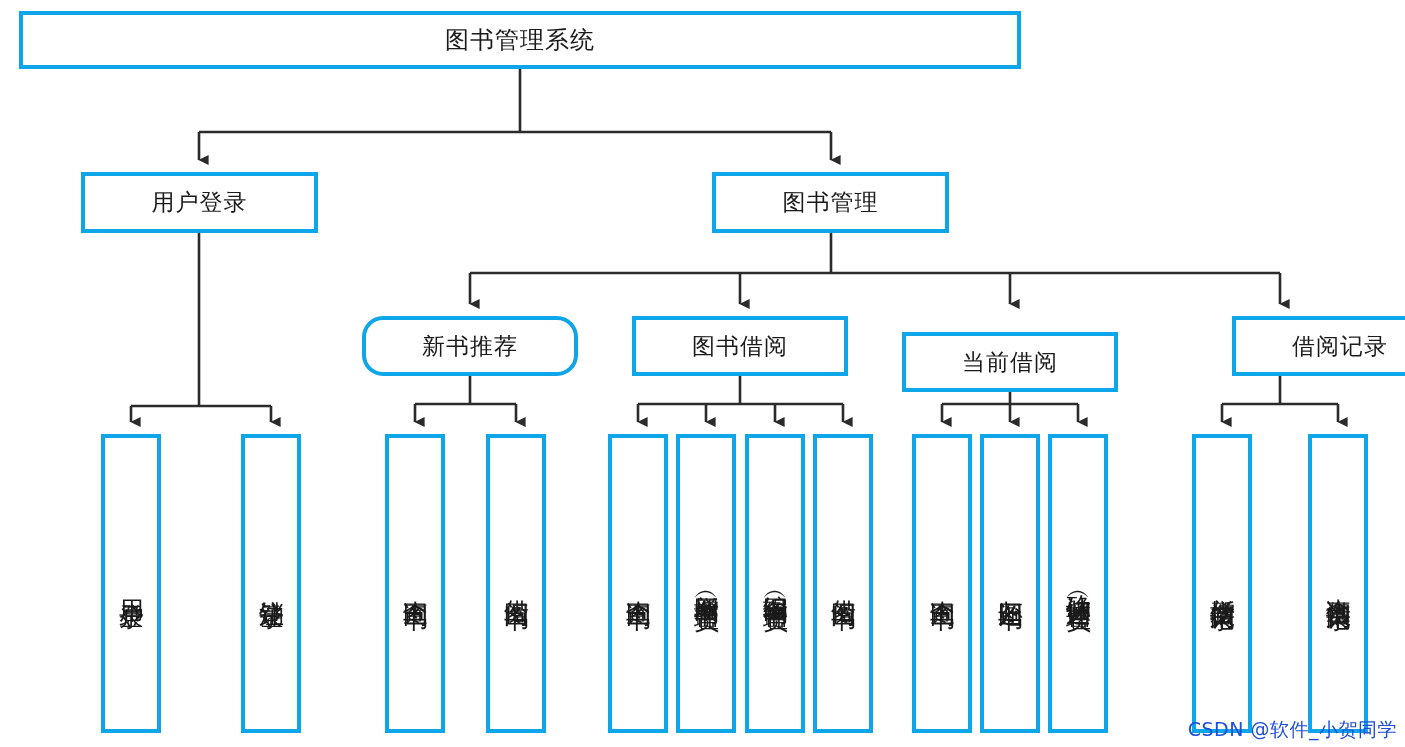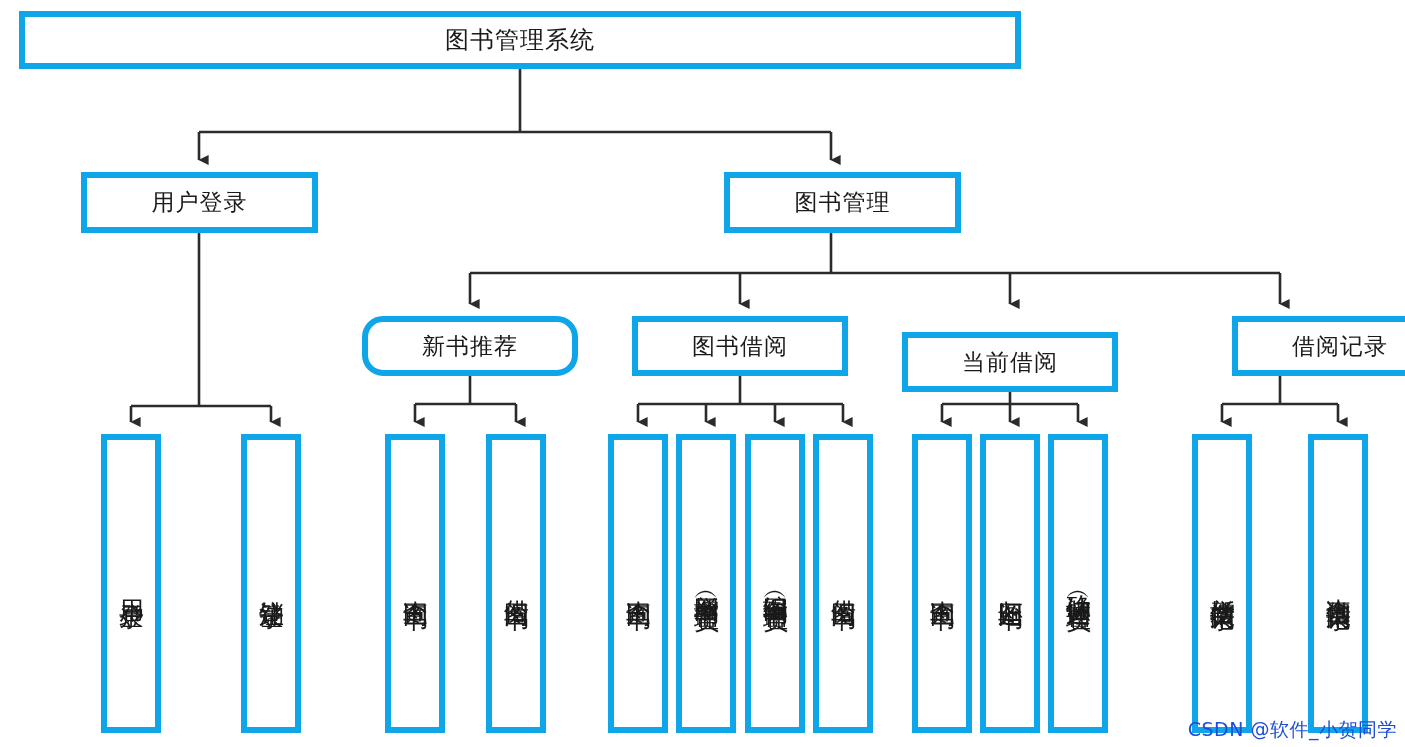--- a/index.html
+++ b/index.html
@@ -19,21 +19,21 @@
   }
   svg.lines {
     position: absolute;
     left: 0; top: 0;
     width: 1405px; height: 747px;
     pointer-events: none;
   }
   .node {
     position: absolute;
     box-sizing: border-box;
-    border: 6px solid #0ea5e9;
+    border: 4px solid #0ea5e9;
     background: #ffffff;
     display: flex;
     align-items: center;
     justify-content: center;
     color: #1a1a1a;
   }
   .node.h {
     font-size: 23px;
     letter-spacing: 1px;
     line-height: 1;
@@ -118,21 +118,21 @@
       <path d="M1280,376 L1280,404"></path>
       <path d="M1222,404 L1338,404"></path>
       <path d="M1222,404 L1222,422" marker-end="url(#arrow)"></path>
       <path d="M1338,404 L1338,422" marker-end="url(#arrow)"></path>
     </g>
   </svg>
 
   <div class="node h root" style="left:19px; top:11px; width:1002px; height:58px;">图书管理系统</div>
 
   <div class="node h" style="left:81px; top:172px; width:237px; height:61px;">用户登录</div>
-  <div class="node h" style="left:712px; top:172px; width:237px; height:61px;margin-left:12px;">图书管理</div>
+  <div class="node h" style="left:712px; top:172px; width:237px; height:61px;">图书管理</div>
 
   <div class="node h" style="left:362px; top:316px; width:216px; height:60px;border-radius:21px;">新书推荐</div>
   <div class="node h" style="left:632px; top:316px; width:216px; height:60px;">图书借阅</div>
   <div class="node h" style="left:902px; top:332px; width:216px; height:60px;">当前借阅</div>
   <div class="node h" style="left:1232px; top:316px; width:216px; height:60px;">借阅记录</div>
 
   <div class="node v" style="left:101px; top:434px; width:60px; height:299px;">
     <span class="vtext">用户登录</span>
   </div>
   <div class="node v" style="left:241px; top:434px; width:60px; height:299px;">

